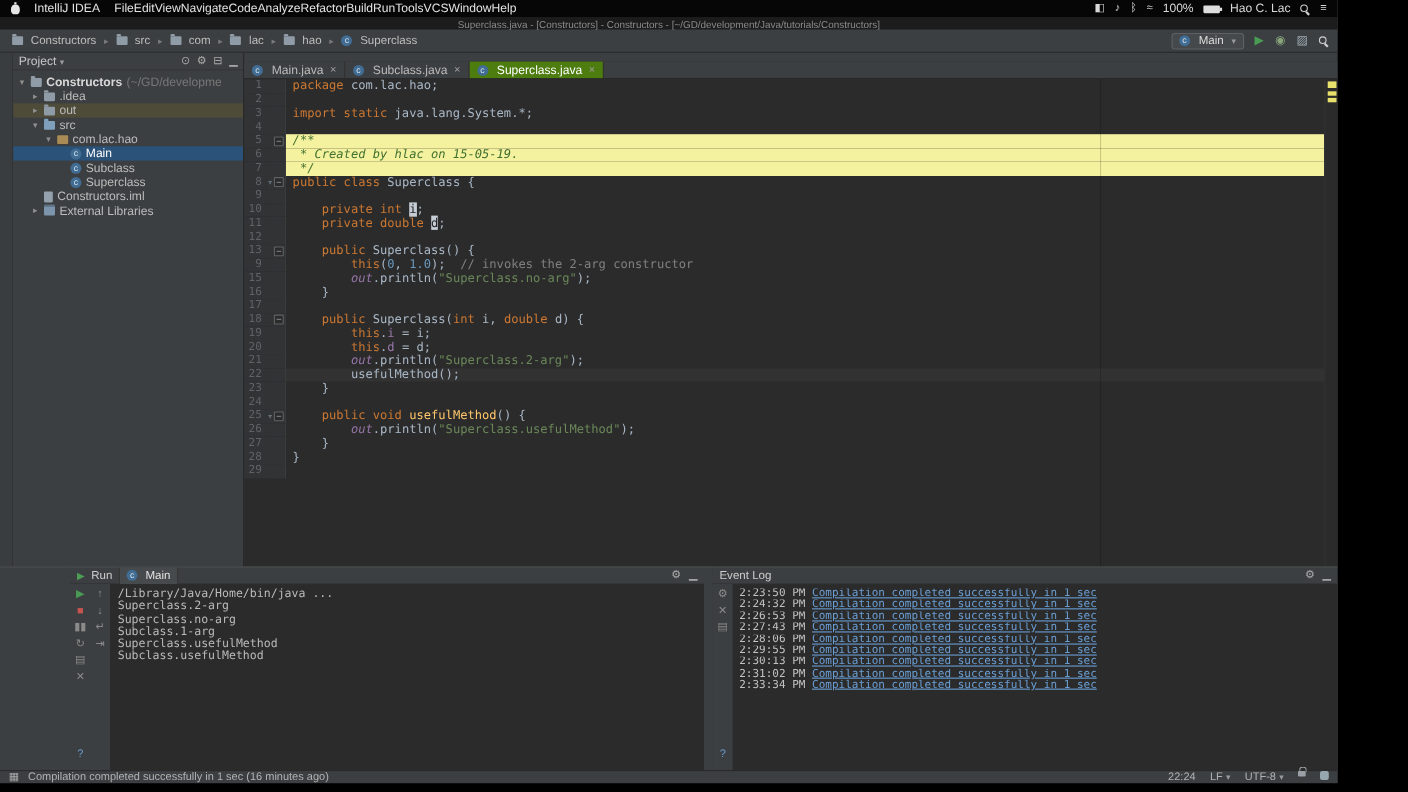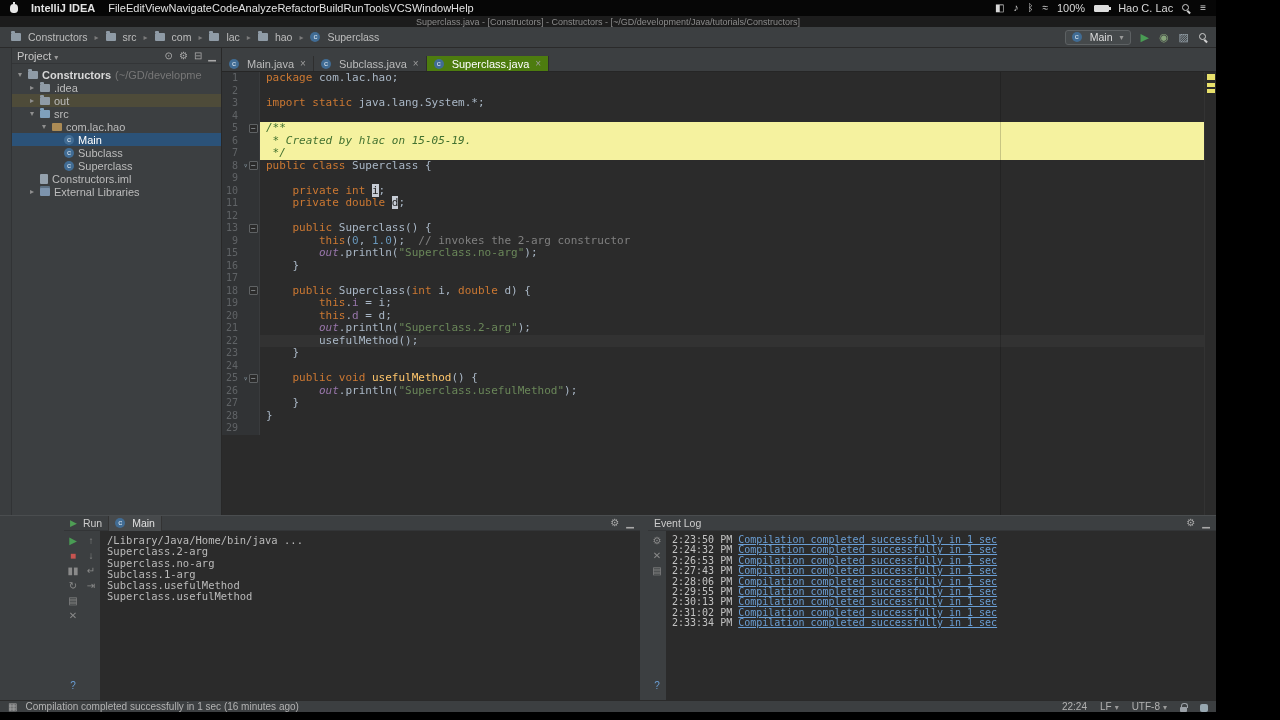--- a/index.html
+++ b/index.html
@@ -4,21 +4,21 @@
 <style>
   *{margin:0;padding:0;box-sizing:border-box}
   html,body{width:1280px;height:720px;overflow:hidden;background:#000;font-family:"Liberation Sans",sans-serif}
   .screen{position:relative;width:1280px;height:720px;background:#000}
   .window{position:absolute;left:0;top:0;width:1216px;height:712px;background:#3c3f41;overflow:hidden}
 
   
   .menubar{position:absolute;left:0;top:0;right:0;height:16px;background:#060606;display:flex;align-items:center;padding:0 10px;gap:13px;color:#e2e2e2;font-size:11px;white-space:nowrap}
   .apple{width:8px;height:9px;background:#e6e6e6;border-radius:45% 45% 42% 42%;position:relative;flex:none}
   .apple::before{content:"";position:absolute;top:-2px;left:3px;width:2px;height:2px;background:#e6e6e6}
-  .app-name{font-weight:bold}
+  .app-name{font-weight:normal}
   .menu-items{display:flex;}
   .menu-right{margin-left:auto;display:flex;align-items:center;gap:9px;color:#d8d8d8}
   .gicon{font-size:10px;line-height:1;color:#a9a9a9}
   .menu-right .gicon{color:#d8d8d8}
   .battery{width:15px;height:7px;border:1px solid #ddd;border-radius:1px;background:#ddd;position:relative;flex:none}
   .battery::after{content:"";position:absolute;right:-3px;top:1px;width:2px;height:3px;background:#ddd}
   .mag{width:9px;height:9px;position:relative;display:inline-block;flex:none}
   .mag::before{content:"";position:absolute;left:0;top:0;width:5px;height:5px;border:1.5px solid #cfcfcf;border-radius:50%}
   .mag::after{content:"";position:absolute;left:6px;top:6.5px;width:3.5px;height:1.5px;background:#cfcfcf;transform:rotate(45deg);transform-origin:0 0}
 
@@ -102,21 +102,21 @@
   .vtoolbar .gicon{font-size:10px}
   .push{margin-top:auto;margin-bottom:4px}
   .console{flex:1;background:#2b2b2b;padding:4px 7px;font:10.5px/11.3px "DejaVu Sans Mono",monospace;color:#bababa;white-space:pre;overflow:hidden}
   .events{flex:1;background:#2b2b2b;padding:4px 6px;font:10px/10.4px "DejaVu Sans Mono",monospace;overflow:hidden}
   .event-row{white-space:nowrap;overflow:hidden}
   .event-time{color:#c2c2c2;margin-right:6px}
   .event-link{color:#6a9ed4;text-decoration:underline}
 
   
   .statusbar{position:absolute;top:700px;left:0;right:0;height:12px;background:#3c3f41;border-top:1px solid #2a2a2a;display:flex;align-items:center;padding:0 8px;gap:8px;font-size:10px;color:#b2b2b2;white-space:nowrap}
-  .sb-right{margin-left:auto;display:flex;align-items:flex-end;gap:13px}
+  .sb-right{margin-left:auto;display:flex;align-items:flex-start;gap:13px}
   .lock{width:7px;height:5px;background:#9aa0a6;position:relative;border-radius:1px;flex:none}
   .lock::before{content:"";position:absolute;top:-4px;left:1px;width:5px;height:4px;border:1px solid #9aa0a6;border-bottom:none;border-radius:3px 3px 0 0}
   .hector{width:8px;height:8px;border-radius:2px;background:#97a7b0;flex:none}
 </style>
 </head>
 <body>
 
 <div class="screen">
   <div class="window">
 
@@ -480,21 +480,21 @@
             <span class="gicon" style="color: rgb(138, 138, 138);">▤</span>
             <span class="gicon" style="color: rgb(138, 138, 138);">✕</span>
             <span class="gicon push" style="color: rgb(106, 158, 212);">?</span>
           </div>
         <div class="vtoolbar" id="run-tb2">
             <span class="gicon" style="color: rgb(138, 138, 138);">↑</span>
             <span class="gicon" style="color: rgb(138, 138, 138);">↓</span>
             <span class="gicon" style="color: rgb(138, 138, 138);">↵</span>
             <span class="gicon" style="color: rgb(138, 138, 138);">⇥</span>
           </div>
-        <div class="console" id="console"><div class="console-line">/Library/Java/Home/bin/java ...</div><div class="console-line">Superclass.2-arg</div><div class="console-line">Superclass.no-arg</div><div class="console-line">Subclass.1-arg</div><div class="console-line">Subclass.usefulMethod</div><div class="console-line">Superclass.usefulMethod</div></div>
+        <div class="console" id="console"><div class="console-line">/Library/Java/Home/bin/java ...</div><div class="console-line">Superclass.2-arg</div><div class="console-line">Superclass.no-arg</div><div class="console-line">Subclass.1-arg</div><div class="console-line">Superclass.usefulMethod</div><div class="console-line">Subclass.usefulMethod</div></div>
       </div>
     </div>
 
     <div class="mid-splitter"></div>
 
     <div class="event-pane">
       <div class="pane-header">
         <span>Event Log</span>
         <span class="hdr-right" id="ev-hdr-icons">
             <span class="gicon">⚙</span>

